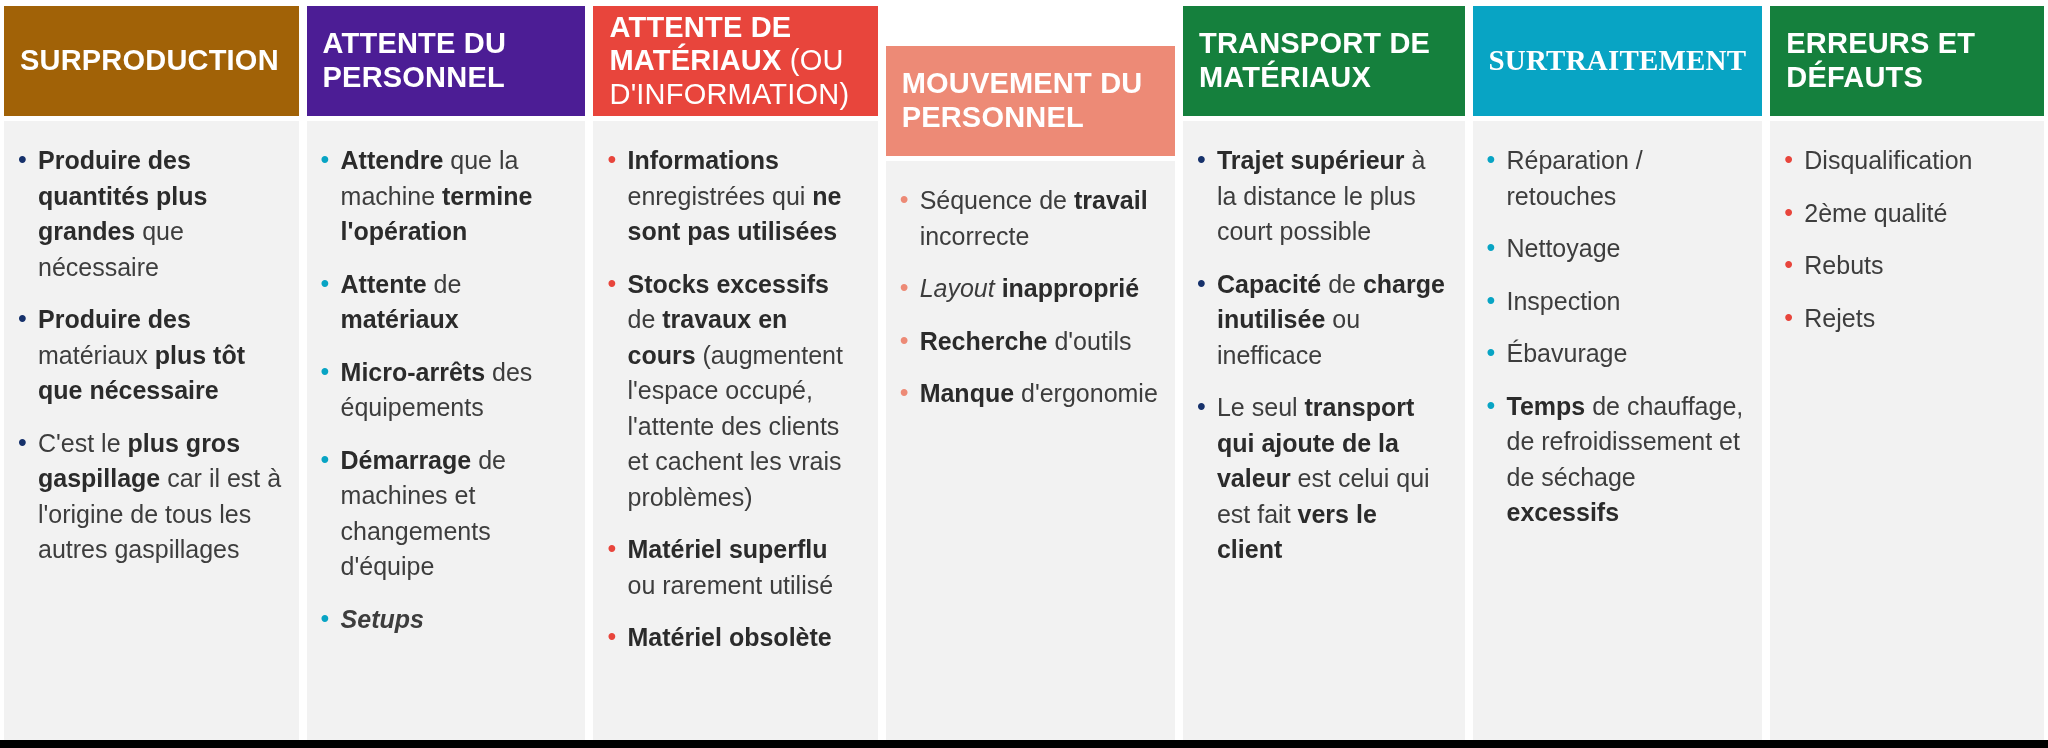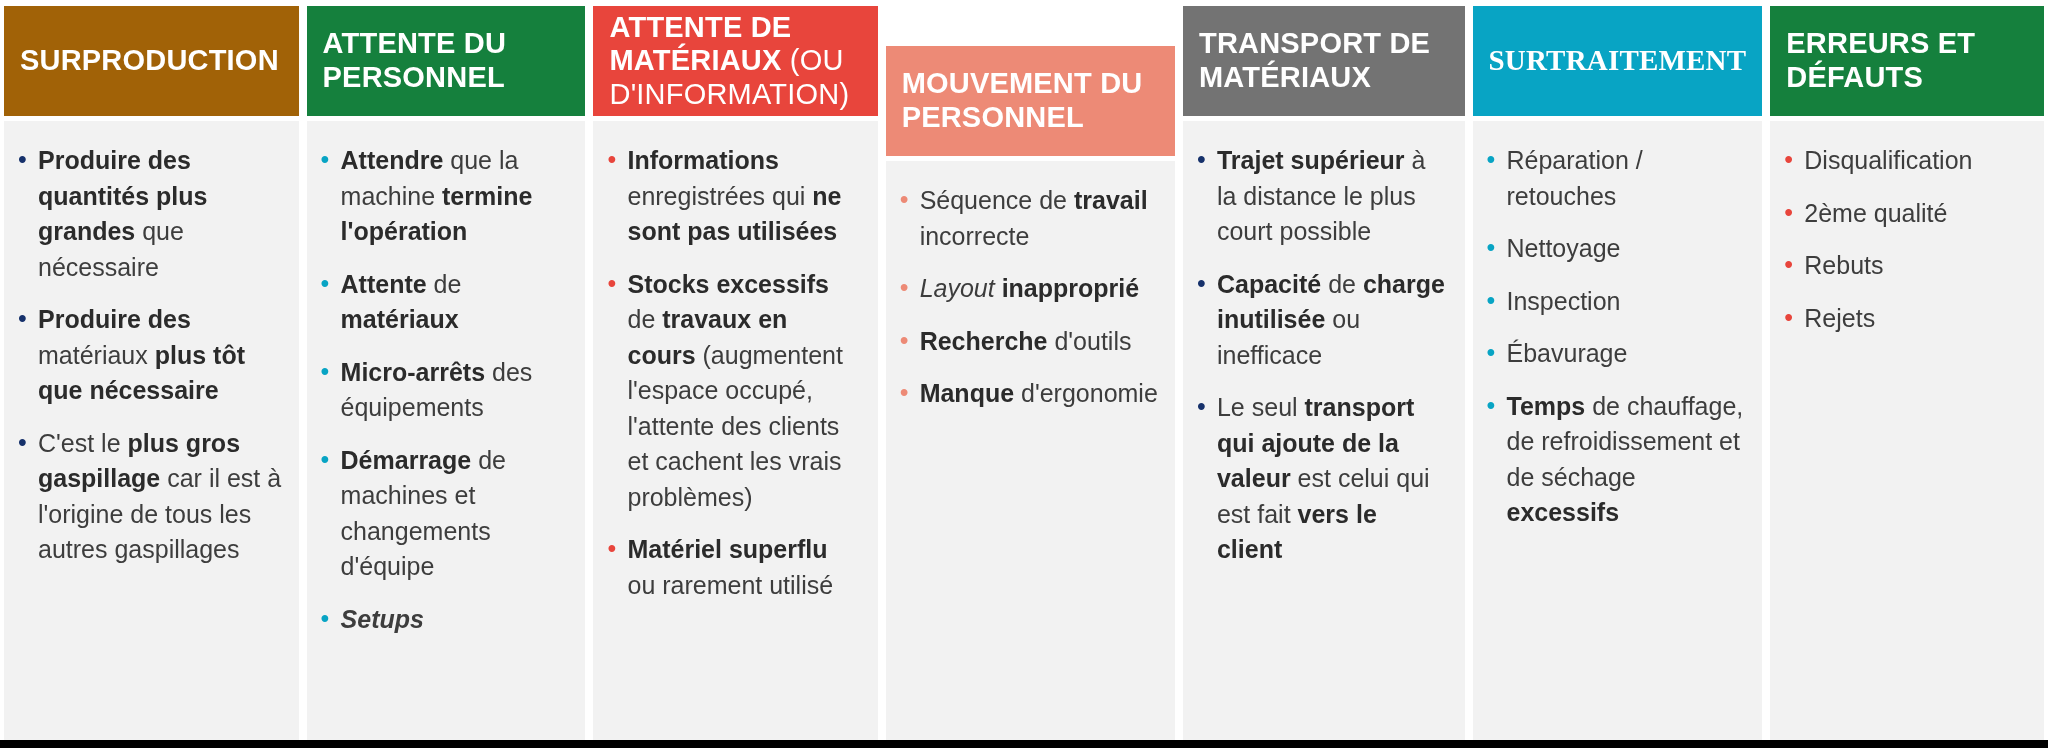--- a/index.html
+++ b/index.html
@@ -98,21 +98,21 @@
         </div>
         <div class="col-body">
           <ul class="bullets">
             <li><b>Produire des quantités plus grandes</b><span> que nécessaire</span></li>
             <li><b>Produire des</b><span> matériaux </span><b>plus tôt que nécessaire</b></li>
             <li><span>C'est le </span><b>plus gros gaspillage</b><span> car il est à l'origine de tous les autres gaspillages</span></li>
           </ul>
         </div>
       </div>
       <div class="col c2" style="flex: 214 1 0px;">
-        <div class="col-head" style="background: #15803d;">
+        <div class="col-head" style="background: #4c1d95;">
           <div class="col-head-text"><span>ATTENTE DU PERSONNEL</span></div>
         </div>
         <div class="col-body">
           <ul class="bullets">
             <li><b>Attendre</b><span> que la machine </span><b>termine l'opération</b></li>
             <li><b>Attente</b><span> de </span><b>matériaux</b></li>
             <li><b>Micro-arrêts</b><span> des équipements</span></li>
             <li><b>Démarrage</b><span> de machines et changements d'équipe</span></li>
             <li><i class="bi">Setups</i></li>
           </ul>
@@ -120,38 +120,39 @@
       </div>
       <div class="col c3" style="flex: 218 1 0px;">
         <div class="col-head" style="background: rgb(232, 69, 60);">
           <div class="col-head-text"><span>ATTENTE DE MATÉRIAUX </span><span class="lt">(OU D'INFORMATION)</span></div>
         </div>
         <div class="col-body">
           <ul class="bullets">
             <li><b>Informations</b><span> enregistrées qui </span><b>ne sont pas utilisées</b></li>
             <li><b>Stocks excessifs</b><span> de </span><b>travaux en cours</b><span> (augmentent l'espace occupé, l'attente des clients et cachent les vrais problèmes)</span></li>
             <li><b>Matériel superflu</b><span> ou rarement utilisé</span></li>
+            <li><b>Matériel obsolète</b></li>
           </ul>
         </div>
       </div>
       <div class="col c4" style="flex: 222 1 0px; margin-top: 40px;">
         <div class="col-head" style="background: rgb(237, 138, 118);">
           <div class="col-head-text"><span>MOUVEMENT DU PERSONNEL</span></div>
         </div>
         <div class="col-body">
           <ul class="bullets">
             <li><span>Séquence de </span><b>travail</b><span> incorrecte</span></li>
             <li><i>Layout</i><b> inapproprié</b></li>
             <li><b>Recherche</b><span> d'outils</span></li>
             <li><b>Manque</b><span> d'ergonomie</span></li>
           </ul>
         </div>
       </div>
       <div class="col c5" style="flex: 216 1 0px;">
-        <div class="col-head" style="background: #737373;">
+        <div class="col-head" style="background: #15803d;">
           <div class="col-head-text"><span>TRANSPORT DE MATÉRIAUX</span></div>
         </div>
         <div class="col-body">
           <ul class="bullets">
             <li><b>Trajet supérieur</b><span> à la distance le plus court possible</span></li>
             <li><b>Capacité</b><span> de </span><b>charge inutilisée</b><span> ou inefficace</span></li>
             <li><span>Le seul </span><b>transport qui ajoute de la valeur</b><span> est celui qui est fait </span><b>vers le client</b></li>
           </ul>
         </div>
       </div>

